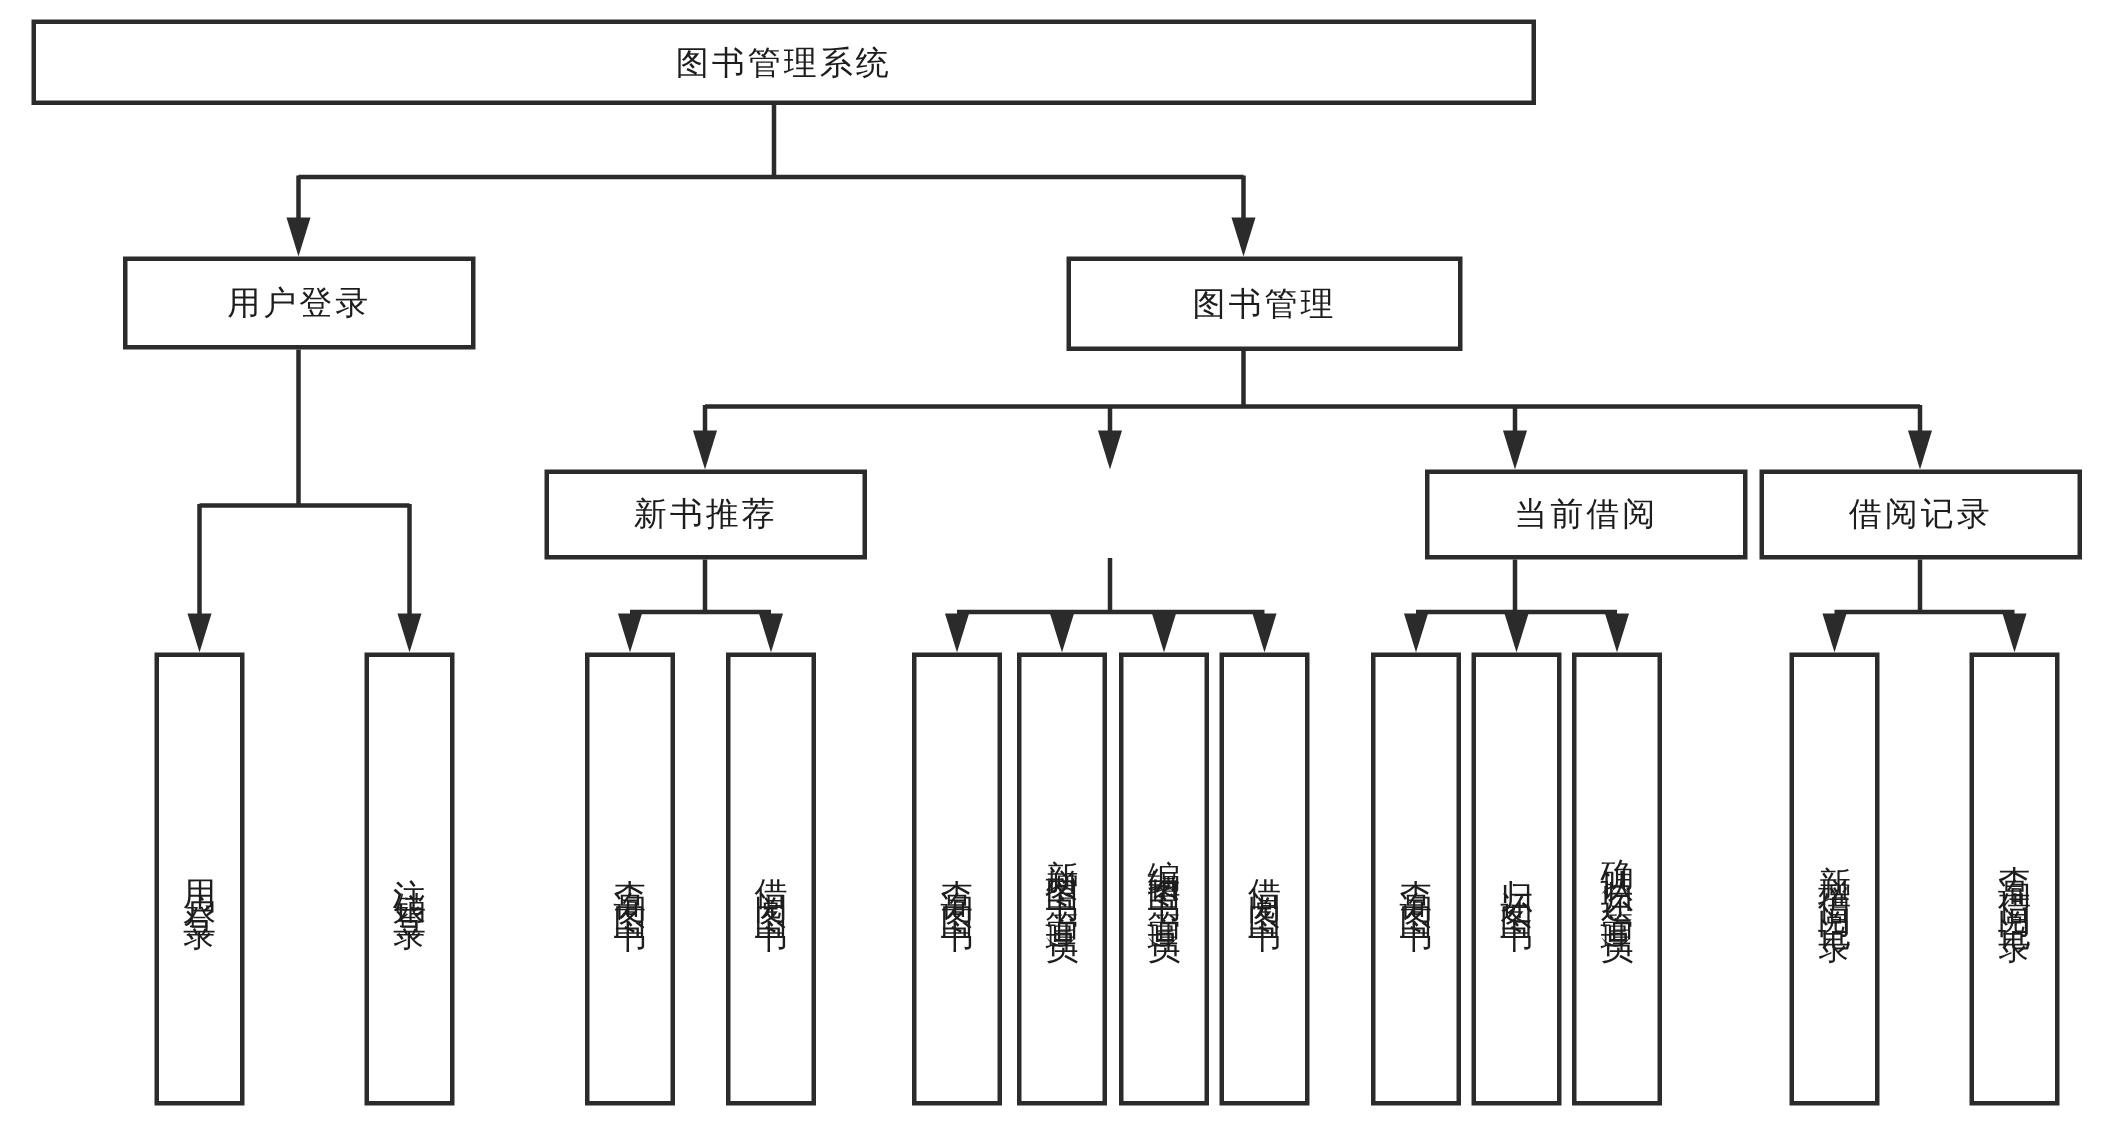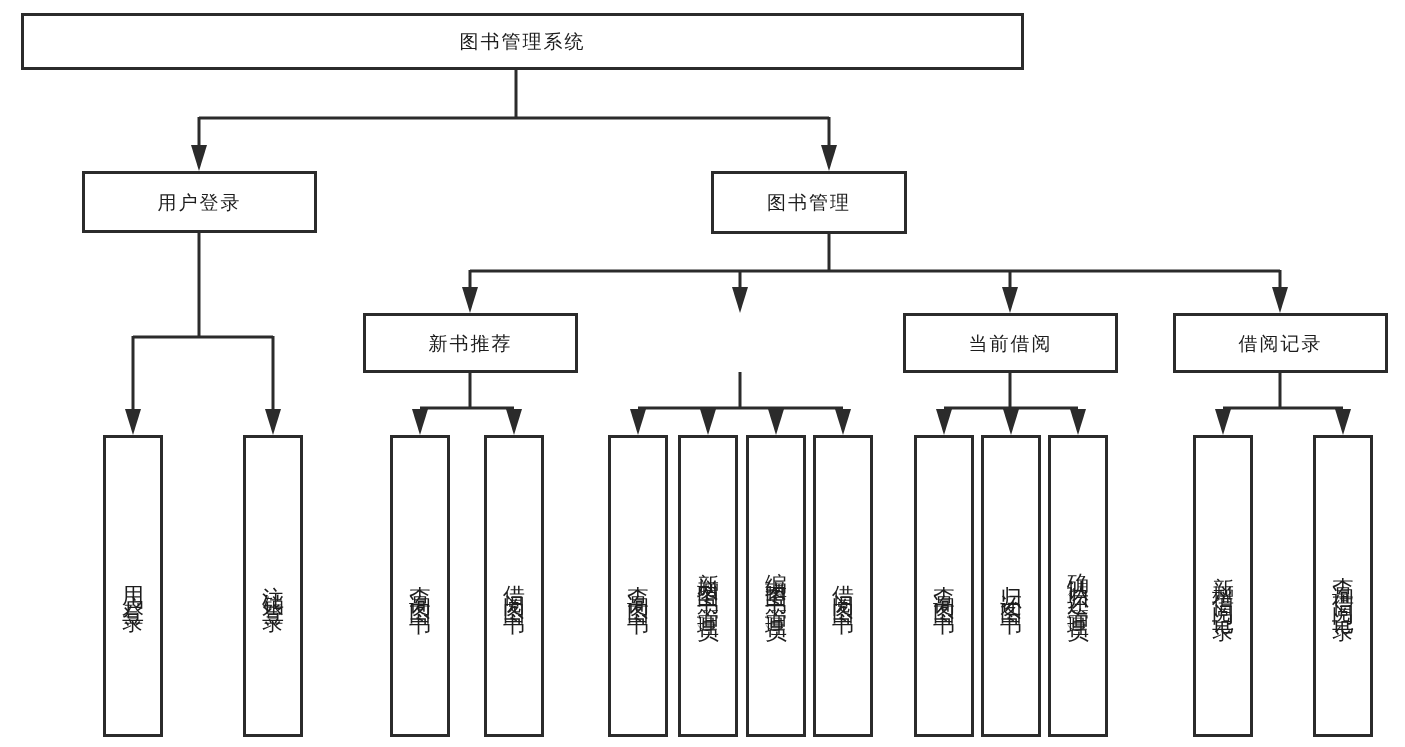--- a/index.html
+++ b/index.html
@@ -24,32 +24,32 @@
   }
   .node {
     position: absolute;
     box-sizing: border-box;
     border: 3px solid #2b2b2b;
     background: #ffffff;
     display: flex;
     align-items: center;
     justify-content: center;
     color: #1d1d1d;
-    font-size: 19px;
+    font-size: 22px;
     letter-spacing: 2px;
     line-height: 1;
     white-space: nowrap;
   }
   .node.root    { left: 21px;  top: 13px;  width: 1003px; height: 57px; }
   .node.lvl2-a  { left: 82px;  top: 171px; width: 235px;  height: 62px; }
-  .node.lvl2-b  { left: 711px; top: 171px; width: 196px;  height: 63px; }
+  .node.lvl2-b  { left: 711px; top: 171px; width: 264px;  height: 63px; }
   .node.lvl3    { top: 313px; height: 60px; width: 215px; }
   .node.lvl3-a  { left: 363px; }
   .node.lvl3-b  { left: 633px; }
-  .node.lvl3-c  { left: 903px; }
+  .node.lvl3-c  { left: 950px; }
   .node.lvl3-d  { left: 1173px; }
   .node.vbox {
     top: 435px;
     height: 302px;
     width: 60px;
     writing-mode: vertical-rl;
     letter-spacing: 9px;
     font-size: 22px;
     white-space: normal;
   }

